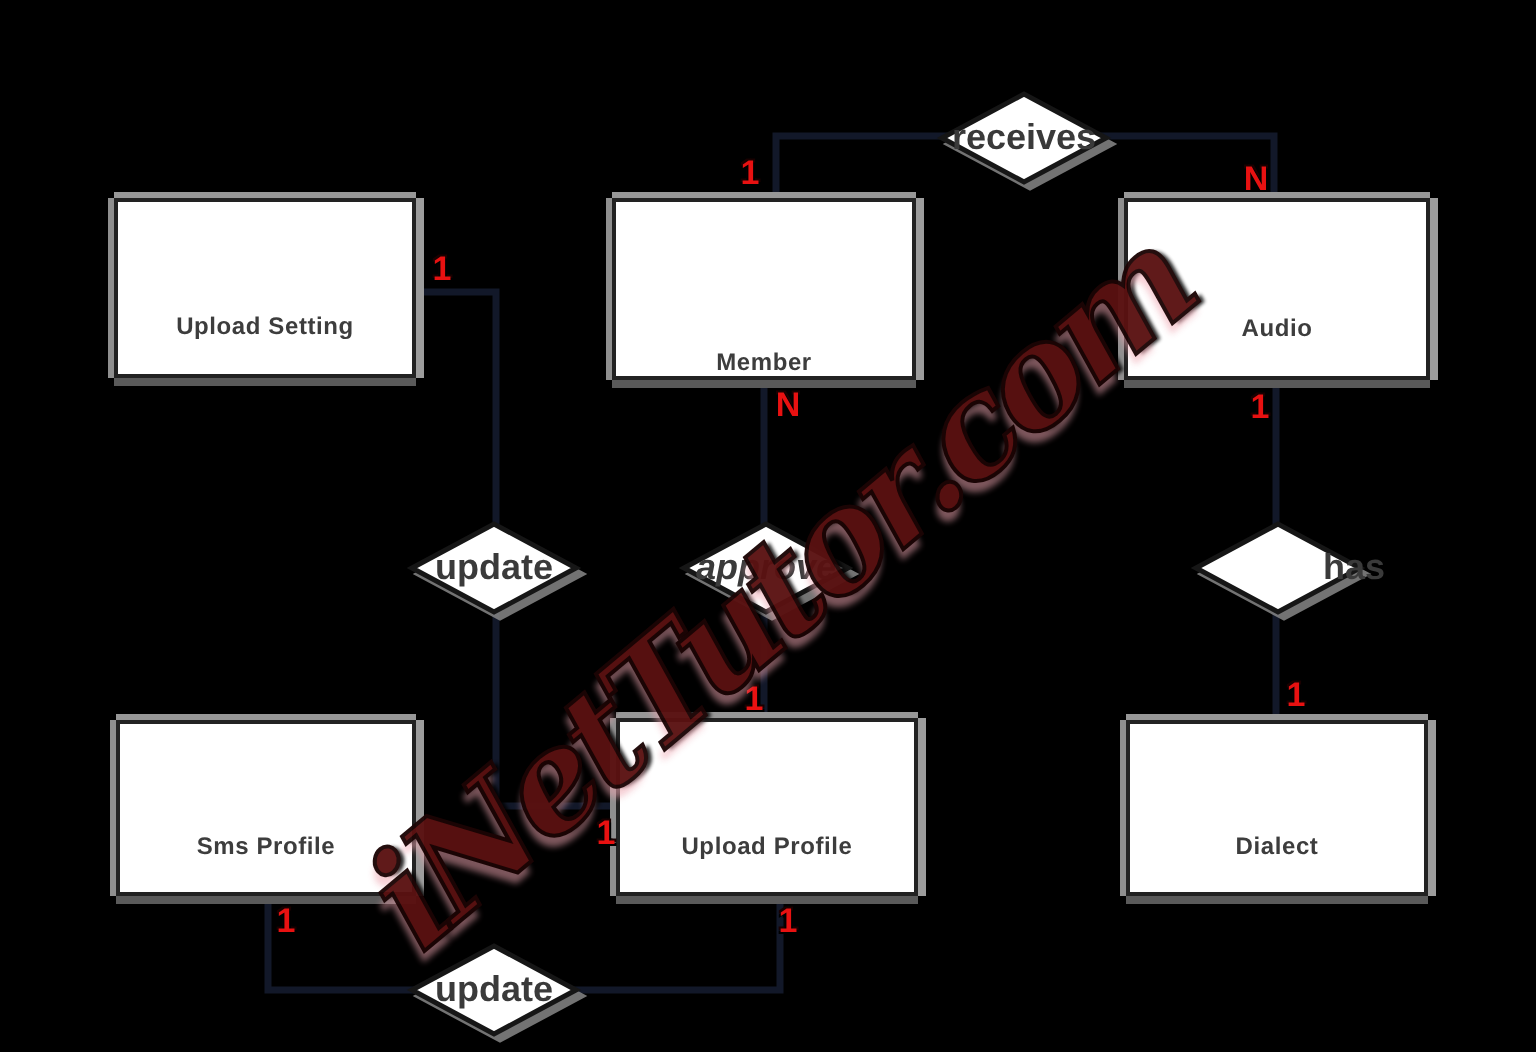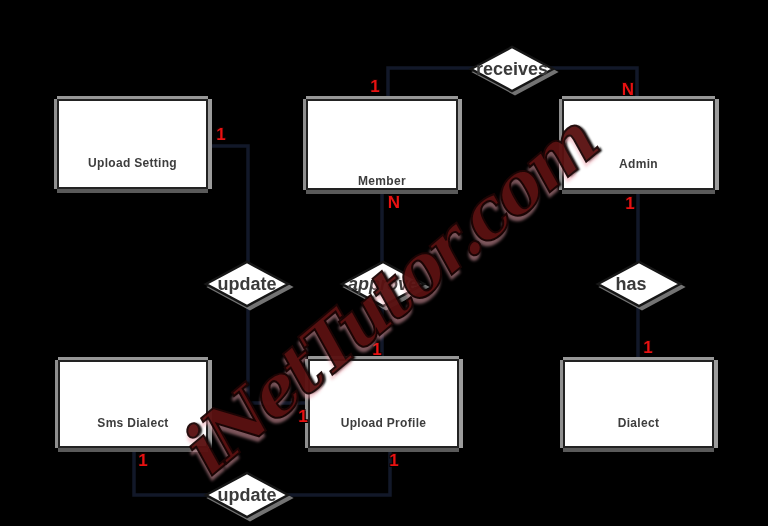--- a/index.html
+++ b/index.html
@@ -109,36 +109,36 @@
     <polygon points="206,495 247,473 288,495 247,517"></polygon>
   </svg>
 
   <div class="entity" style="left:57px; top:99px; width:151px; height:90px;">
     <span>Upload Setting</span>
   </div>
   <div class="entity" style="left:306px; top:99px; width:152px; height:91px;align-items:flex-end;">
     <span>Member</span>
   </div>
   <div class="entity" style="left:562px; top:99px; width:153px; height:91px;">
-    <span>Admin</span>
+    <span>Audio</span>
   </div>
   <div class="entity" style="left:58px; top:360px; width:150px; height:88px;">
-    <span>Sms Dialect</span>
+    <span>Sms Profile</span>
   </div>
   <div class="entity" style="left:308px; top:359px; width:151px; height:89px;">
     <span>Upload Profile</span>
   </div>
   <div class="entity" style="left:563px; top:360px; width:151px; height:88px;">
     <span>Dialect</span>
   </div>
 
   <div class="diamond-label" style="left:512px; top:69px;">receives</div>
   <div class="diamond-label" style="left:247px; top:284px;">update</div>
   <div class="diamond-label" style="left:383px; top:284px;font-style:italic;">approve</div>
-  <div class="diamond-label" style="left:631px; top:284px;">has</div>
+  <div class="diamond-label" style="left:677px; top:284px;">has</div>
   <div class="diamond-label" style="left:247px; top:495px;">update</div>
 
   <div class="card" style="left:221px; top:135px;">1</div>
   <div class="card" style="left:375px; top:87px;">1</div>
   <div class="card" style="left:628px; top:90px;">N</div>
   <div class="card" style="left:394px; top:203px;">N</div>
   <div class="card" style="left:377px; top:350px;">1</div>
   <div class="card" style="left:630px; top:204px;">1</div>
   <div class="card" style="left:648px; top:348px;">1</div>
   <div class="card" style="left:303px; top:417px;">1</div>

